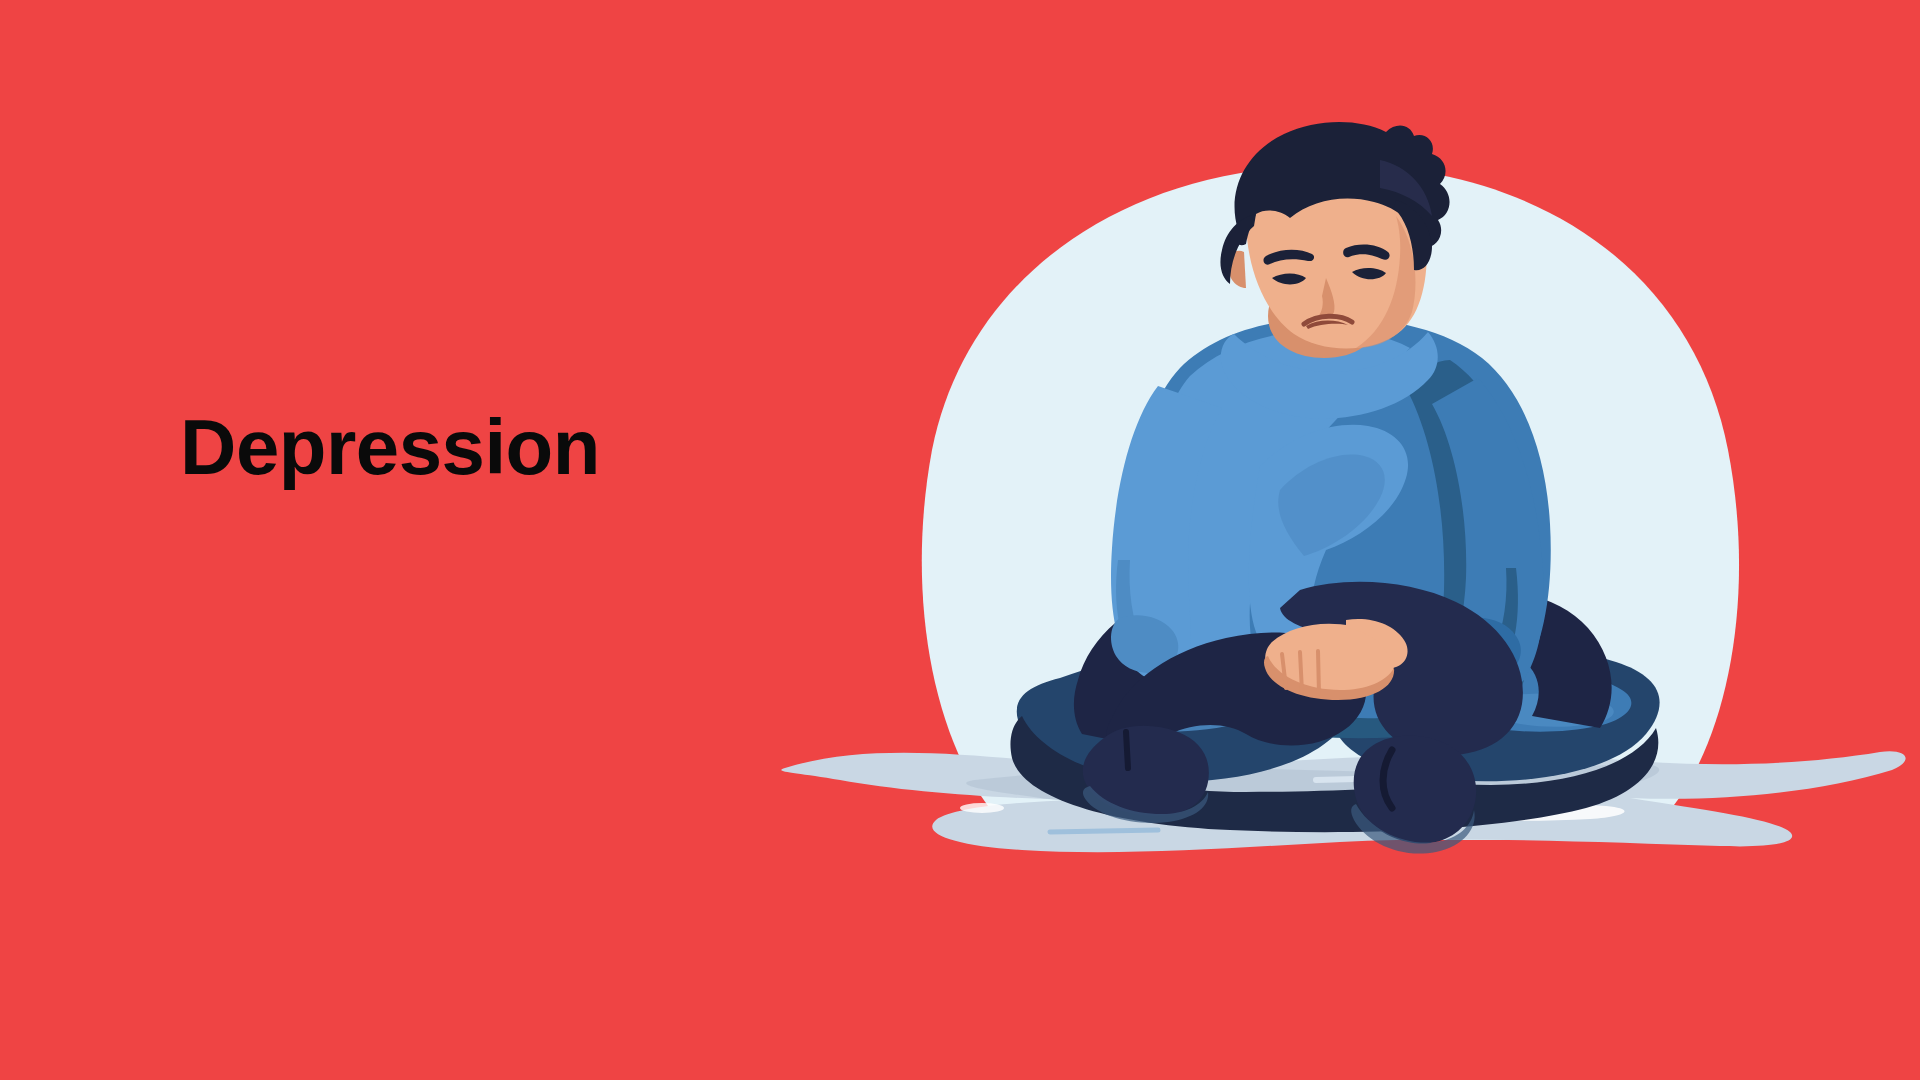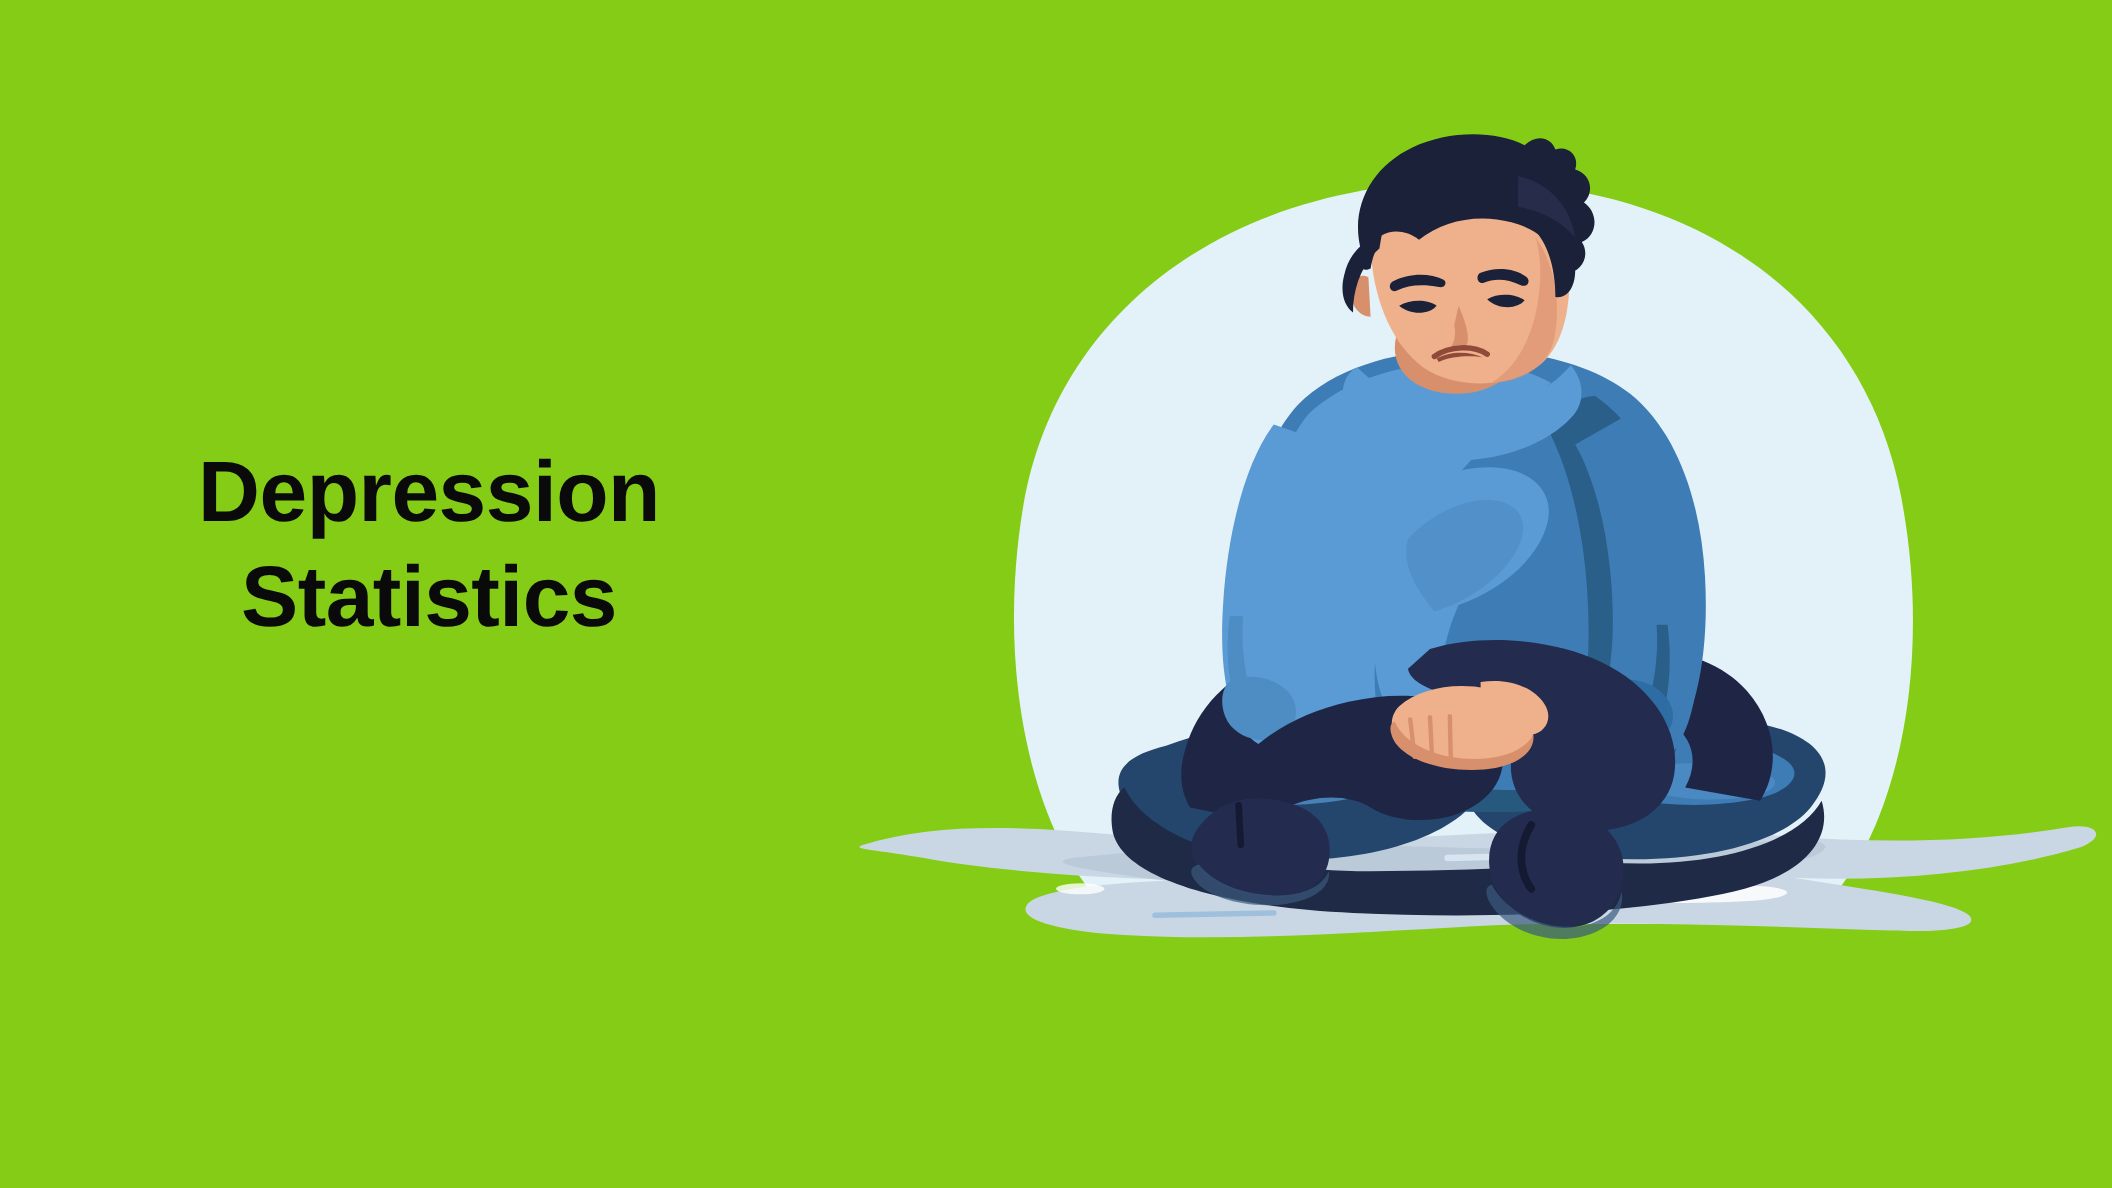--- a/index.html
+++ b/index.html
@@ -11,21 +11,21 @@
     width: 1920px;
     height: 1080px;
     font-family: "Liberation Sans", sans-serif;
     overflow: hidden;
   }
 
   #canvas {
     position: relative;
     width: 1920px;
     height: 1080px;
-    background: #84cc16;
+    background: #ef4444;
   }
 
   
   #headline {
     position: absolute;
     left: 100px;
     top: 400px;
     width: 580px;
     text-align: center;
     line-height: 1.22;
@@ -55,21 +55,20 @@
     height: 100%;
   }
 </style>
 </head>
 <body>
 
 <div id="canvas">
 
   <div id="headline">
     <span class="line">Depression</span>
-    <span class="line">Statistics</span>
   </div>
 
   <div id="illustration">
     <svg viewBox="0 0 1160 820" xmlns="http://www.w3.org/2000/svg">
       <defs>
         <linearGradient id="rainFade" x1="0" y1="0" x2="0" y2="1">
           <stop offset="0%" stop-color="#FFFFFF" stop-opacity="0"></stop>
           <stop offset="25%" stop-color="#8FB6CE" stop-opacity="0.9"></stop>
           <stop offset="100%" stop-color="#8FB6CE" stop-opacity="0.35"></stop>
         </linearGradient>

